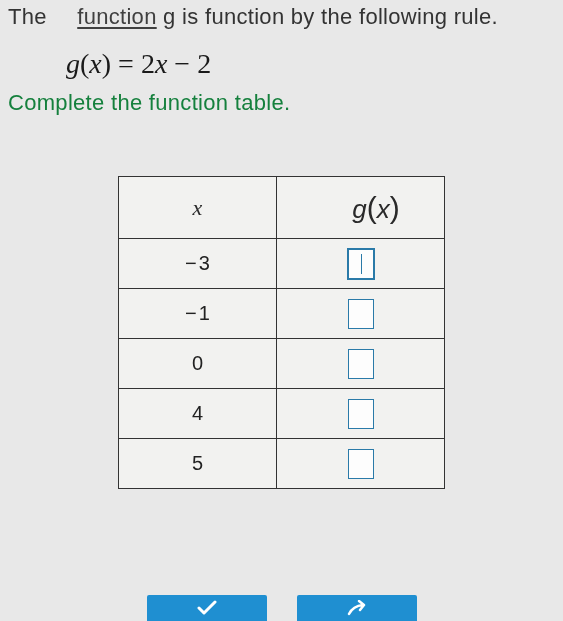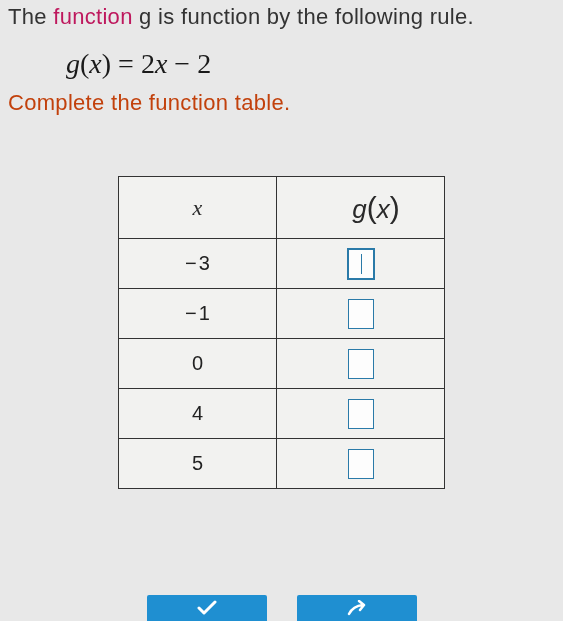--- a/index.html
+++ b/index.html
@@ -15,38 +15,40 @@
     .content {
       padding: 4px 8px 0 8px;
     }
     .prompt-line {
       font-size: 22px;
       color: #333;
       margin-bottom: 18px;
       letter-spacing: 0.3px;
     }
     .function-link {
-      color: #be185d;
+      color: #404040;
+      text-decoration: underline;
       text-underline-offset: 3px;
+      margin-left: 24px;
     }
     .equation {
       font-family: 'Times New Roman', serif;
       font-size: 28px;
       font-style: italic;
       margin-left: 58px;
       margin-bottom: 10px;
       color: #1a1a1a;
     }
     .equation .g, .equation .x { font-style: italic; }
     .equation .paren, .equation .op, .equation .num {
       font-style: normal;
     }
     .complete-line {
       font-size: 22px;
-      color: #c2410c;
+      color: #15803d;
       margin-bottom: 60px;
       letter-spacing: 0.3px;
     }
     .table-wrap {
       display: flex;
       justify-content: center;
     }
     table.func {
       border-collapse: collapse;
       background: #f2f2f0;

